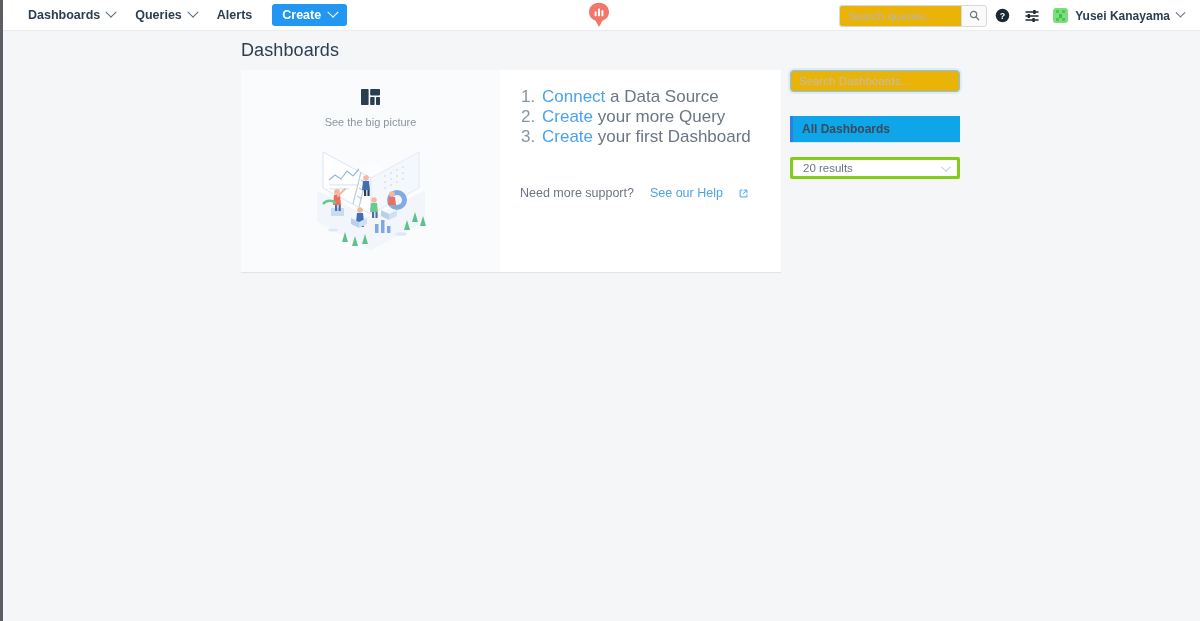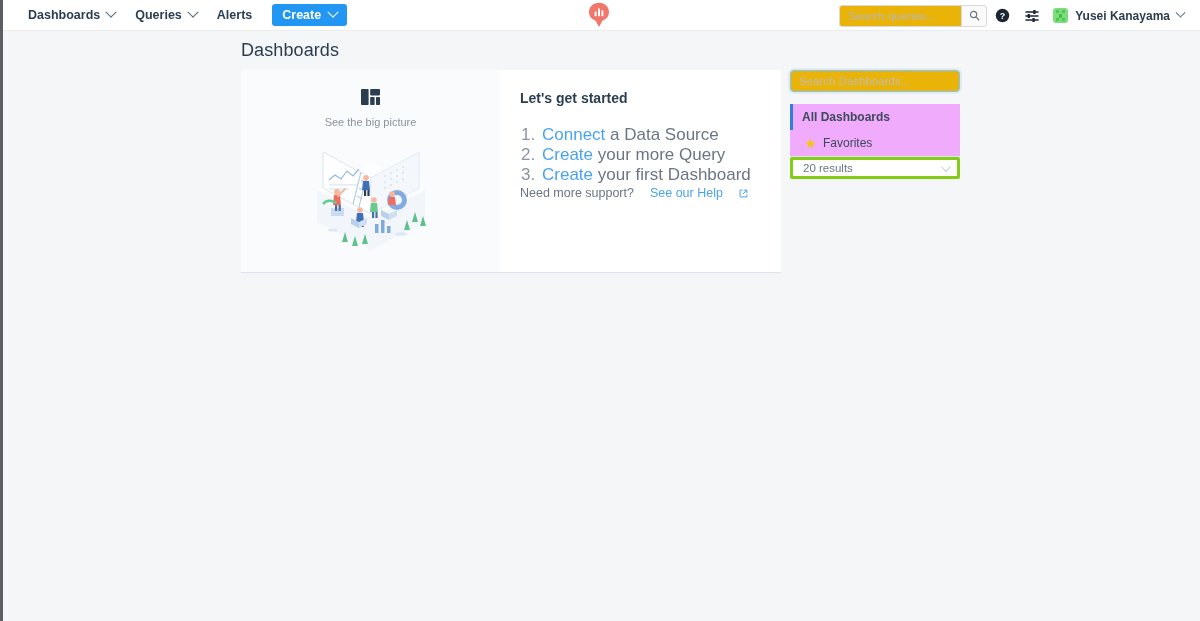--- a/index.html
+++ b/index.html
@@ -139,22 +139,22 @@
   }
   .side-search input {
     width: 170px; height: 22px; border: 1px solid #7fc4f5; border-radius: 4px;
     padding: 0 8px; font-size: 11.5px; color: #2b3e50; outline: none; background: #eab308;
     font-family: "Liberation Sans", sans-serif;
     box-shadow: 0 0 0 2px rgba(126,193,245,.18);
   }
   .side-search input::placeholder { color: #bdbdbd; }
 
   .side-list {
-    position: absolute; left: 790px; top: 104px; width: 170px;
-    background: #f0abfc; box-shadow: 0 1px 0 rgba(180,195,215,.35);
+    position: absolute; left: 790px; top: 116px; width: 170px;
+    background: #0ea5e9; box-shadow: 0 1px 0 rgba(180,195,215,.35);
   }
   .side-item {
     height: 26px; display: flex; align-items: center; gap: 7px;
     padding-left: 12px; font-size: 12px; color: #3c4a59; cursor: pointer;
     border-left: 3px solid transparent;
   }
   .side-item.active { border-left-color: #2f7fe0; font-weight: 600; padding-left: 9px; }
 
   .results-select {
     position: absolute; left: 790px; top: 157px; width: 170px; height: 22px;
@@ -340,21 +340,20 @@
         <polygon points="60,96 63,106 57,106"></polygon>
       </g>
       <g fill="#dbe8f7">
         <ellipse cx="28" cy="92" rx="5" ry="1.6"></ellipse>
         <ellipse cx="96" cy="96" rx="6" ry="1.8"></ellipse>
       </g>
     </svg>
   </div>
 
   <div class="card-right">
-    <div class="card-h">Let's get started</div>
     <ol class="steps">
       <li>
         <a class="link">Connect</a><span> a Data Source</span>
       </li>
       <li>
         <a class="link">Create</a><span> your more Query</span>
       </li>
       <li>
         <a class="link">Create</a><span> your first Dashboard</span>
       </li>
@@ -372,24 +371,18 @@
 </div>
 
 <div class="side-search">
   <input type="text" placeholder="Search Dashboards..." style="">
 </div>
 
 <div class="side-list">
   <div class="side-item active">
     <span>All Dashboards</span>
   </div>
-  <div class="side-item">
-    <svg width="11" height="11" viewBox="0 0 12 12">
-      <polygon points="6,0.6 7.6,4.2 11.4,4.6 8.5,7.1 9.4,10.9 6,8.9 2.6,10.9 3.5,7.1 0.6,4.6 4.4,4.2" fill="#f5c518"></polygon>
-    </svg>
-    <span>Favorites</span>
-  </div>
 </div>
 
 <div class="results-select">
   <span>20 results</span>
   <span class="chev-gray"></span>
 </div>
 
 </body></html>

